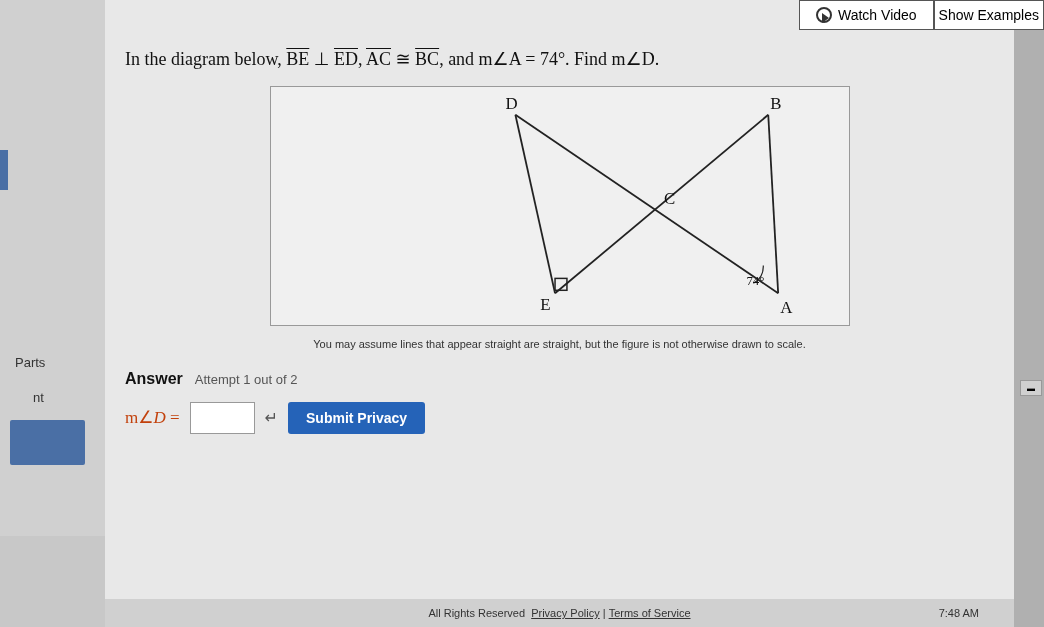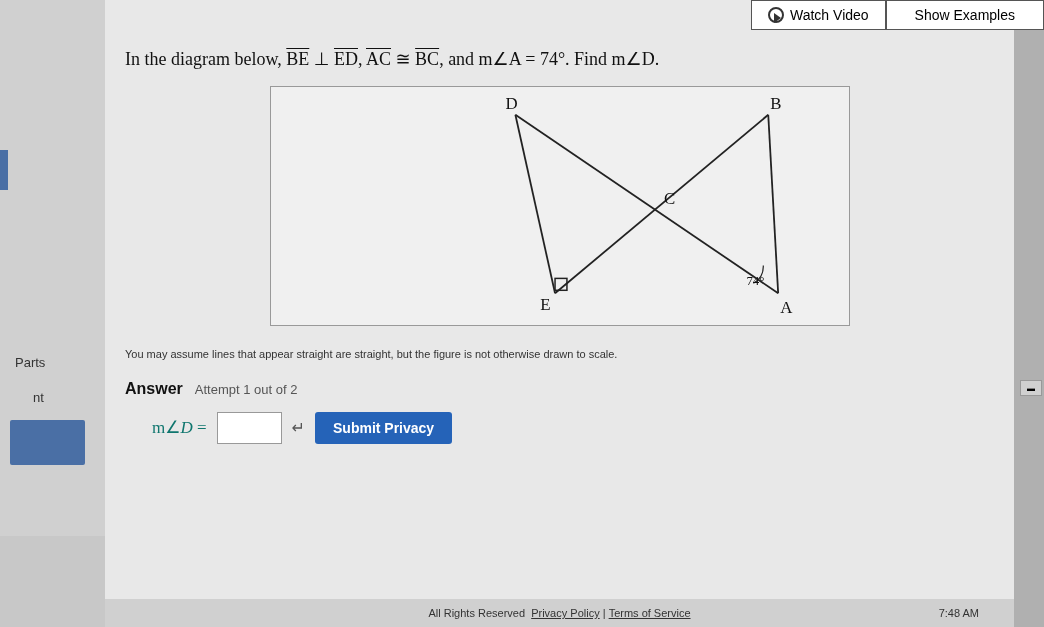--- a/index.html
+++ b/index.html
@@ -27,21 +27,21 @@
       align-items: flex-end;
       gap: 6px;
       padding: 6px 16px;
       border: 1.5px solid #555;
       background: #fff;
       cursor: pointer;
       font-size: 14px;
       font-family: Arial, sans-serif;
     }
     .show-examples-btn {
-      padding: 6px 28px;
+      padding: 6px 4px;
       border: 1.5px solid #555;
       background: #fff;
       cursor: pointer;
       font-size: 14px;
       font-family: Arial, sans-serif;
     }
 
     
     .sidebar {
       position: absolute;
@@ -117,21 +117,22 @@
       width: 580px;
       height: 240px;
       position: relative;
     }
 
     
     .diagram-caption {
       font-size: 11px;
       font-family: Arial, sans-serif;
       color: #333;
-      margin-top: 22px;
+      text-align: center;
+      margin-top: 12px;
       margin-bottom: 20px;
     }
 
     
     .answer-section {
       margin-top: 10px;
     }
     .answer-label {
       font-size: 16px;
       font-family: Arial, sans-serif;
@@ -147,22 +148,21 @@
     }
     .answer-input-row {
       display: flex;
       align-items: center;
       margin-top: 14px;
       gap: 10px;
     }
     .angle-label {
       font-size: 17px;
       font-family: 'Times New Roman', Times, serif;
-      color: #0f766e;
-      margin-left: 27px;
+      color: #c2410c;
     }
     .answer-input {
       width: 65px;
       height: 32px;
       border: 1.5px solid #999;
       background: #fff;
       font-size: 15px;
       padding: 0 5px;
     }
     .cursor-icon {

